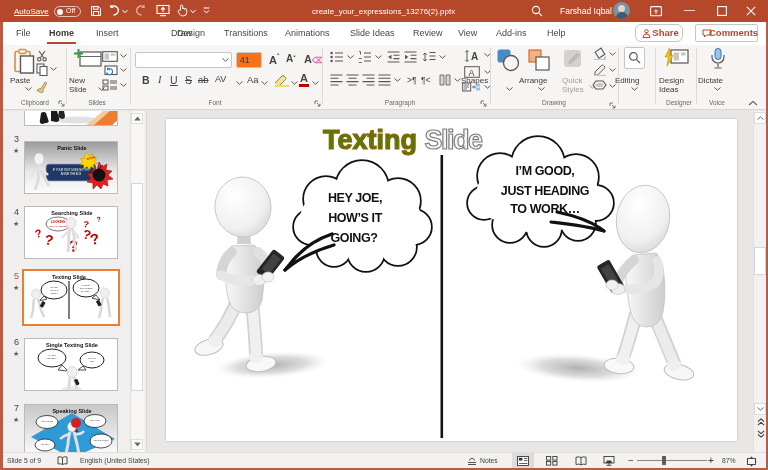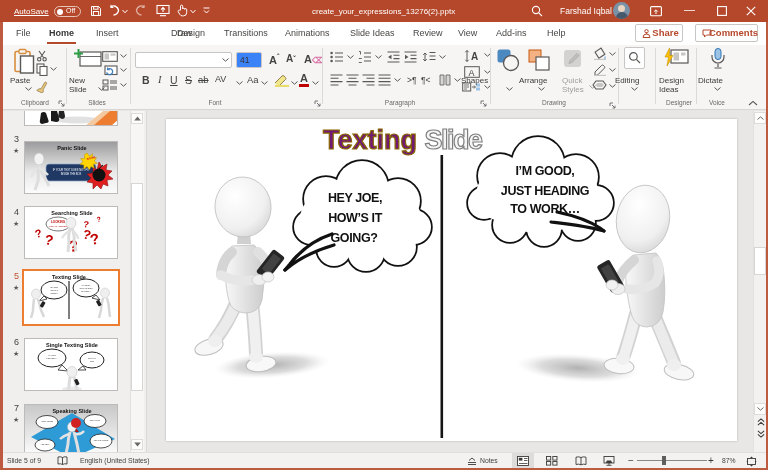--- a/index.html
+++ b/index.html
@@ -107,21 +107,21 @@
   <span class="tab" style="left:93px;">Insert</span>
   <span class="tab" style="left:133px;margin-left:35px;">Draw</span>
   <span class="tab" style="left:174px;">Design</span>
   <span class="tab" style="left:221px;">Transitions</span>
   <span class="tab" style="left:282px;">Animations</span>
   <span class="tab" style="left:347px;">Slide Ideas</span>
   <span class="tab" style="left:410px;">Review</span>
   <span class="tab" style="left:455px;">View</span>
   <span class="tab" style="left:493px;">Add-ins</span>
   <span class="tab" style="left:544px;">Help</span>
-  <span class="btnchip" style="left:632px;width:48px;">
+  <span class="btnchip" style="left:632px;width:48px;border-radius:6px;">
     <svg style="position:absolute;left:6px;top:4px;" width="9" height="9" viewBox="0 0 9 9">
         <circle cx="4.5" cy="2.3" r="1.7" fill="none" stroke="#B5472A" stroke-width="1"></circle>
         <path d="M1 8.5 a3.5 3.5 0 0 1 7 0 z" fill="none" stroke="#B5472A" stroke-width="1"></path>
         <path d="M4.5 3.2 v2" stroke="#B5472A" stroke-width="1"></path>
       </svg>
     <span style="margin-left:13px;">Share</span>
   </span>
   <span class="btnchip" style="left:692px;width:63px;">
     <svg style="position:absolute;left:6px;top:4px;" width="10" height="9" viewBox="0 0 10 9">
         <path d="M1 1 h8 v5 h-4.5 l-2 2 v-2 H1 z" fill="none" stroke="#B5472A" stroke-width="1"></path>
@@ -195,21 +195,21 @@
  <svg class="chv" style="left:117px;top:38px;" viewBox="0 0 7 4">
       <path d="M0.5 0.5 L3.5 3.2 L6.5 0.5" fill="none" stroke="#5A5856" stroke-width="1"></path>
     </svg>
  <div class="glabel" style="left:64px;">Slides</div>
  <div class="gsep" style="left:127px;"></div>
 
  <span class="abs" style="left:132px;top:7px;width:97px;height:16px;background:#fff;border:1px solid #C8C6C4;border-radius:2px;"></span>
  <svg class="chv" style="left:219px;top:13px;" viewBox="0 0 7 4">
       <path d="M0.5 0.5 L3.5 3.2 L6.5 0.5" fill="none" stroke="#5A5856" stroke-width="1"></path>
     </svg>
- <span class="abs" style="left:233px;top:7px;width:26px;height:16px;background:#3b82f6;border:1px solid #C8C6C4;border-radius:2px;font-size:8.5px;color:#333;line-height:14px;padding-left:3px;">41</span>
+ <span class="abs" style="left:233px;top:7px;width:26px;height:16px;background:#f97316;border:1px solid #C8C6C4;border-radius:2px;font-size:8.5px;color:#333;line-height:14px;padding-left:3px;">41</span>
  <span class="abs" style="left:266px;top:8px;font-size:11px;font-weight:bold;color:#444;">A<span style="font-size:7px;vertical-align:5px;">ˆ</span></span>
  <span class="abs" style="left:283px;top:8px;font-size:10px;font-weight:bold;color:#444;">A<span style="font-size:7px;vertical-align:1px;">ˇ</span></span>
  <span class="abs" style="left:301px;top:8px;font-size:11px;font-weight:bold;color:#444;">A<span style="font-size:8px;color:#D86EA4;">⌫</span></span>
  <span class="abs" style="left:139px;top:29px;font-size:10.5px;font-weight:bold;color:#444;">B</span>
  <span class="abs" style="left:155px;top:29px;font-size:10.5px;font-style:italic;font-family:'Liberation Serif',serif;color:#444;">I</span>
  <span class="abs" style="left:167px;top:29px;font-size:10.5px;text-decoration:underline;color:#444;">U</span>
  <span class="abs" style="left:182px;top:29px;font-size:10.5px;text-decoration:line-through;color:#444;">S</span>
  <span class="abs" style="left:195px;top:29px;font-size:9.5px;text-decoration:line-through;color:#444;">ab</span>
  <span class="abs" style="left:212px;top:29px;font-size:9px;color:#444;">AV</span>
  <svg class="chv" style="left:233px;top:36px;" viewBox="0 0 7 4">
@@ -564,21 +564,21 @@
   <div class="abs" style="left:128px;top:72px;width:12px;height:208px;background:#FFFFFF;border:1px solid #D8D6D4;"></div>
   <div class="abs" style="left:128px;top:328px;width:12px;height:11px;background:#FDFDFC;border:1px solid #DEDCDA;"></div>
   <svg class="abs" style="left:131px;top:331px;" width="7" height="5" viewBox="0 0 7 5">
         <path d="M3.5 4.5 L6.8 0.5 H0.2 z" fill="#6A6866"></path>
       </svg>
  </div>
  <div class="abs" style="left:143px;top:0;width:1px;height:341px;background:#DBD9D7;"></div>
 
  <div id="canvas" class="abs" style="left:163px;top:8px;width:571px;height:322px;background:#fff;box-shadow:0 0 2px rgba(0,0,0,0.25);overflow:hidden;">
    <div class="abs" style="left:157px;top:6px;font-size:27px;font-weight:bold;white-space:nowrap;">
-     <span style="color:#701a75;text-align:center;-webkit-text-stroke:1.2px #8A6700;">Texting</span> <span style="color:#F5F5F5;-webkit-text-stroke:1.2px #7F7F7F;letter-spacing:-1.5px;">Slide</span>
+     <span style="color:#4d7c0f;text-align:center;-webkit-text-stroke:1.2px #8A6700;">Texting</span> <span style="color:#F5F5F5;-webkit-text-stroke:1.2px #7F7F7F;letter-spacing:-1.5px;">Slide</span>
    </div>
    <svg class="abs" style="left:0;top:0;" width="571" height="322" viewBox="0 0 571 322">
      <defs>
        <radialGradient id="hg" cx="0.38" cy="0.3" r="0.9">
             <stop offset="0" stop-color="#FFFFFF"></stop>
             <stop offset="0.6" stop-color="#F0F0F0"></stop>
             <stop offset="1" stop-color="#C9C9C9"></stop>
           </radialGradient>
        <linearGradient id="bg1" x1="0" y1="0" x2="1" y2="0">
             <stop offset="0" stop-color="#F8F8F8"></stop>

